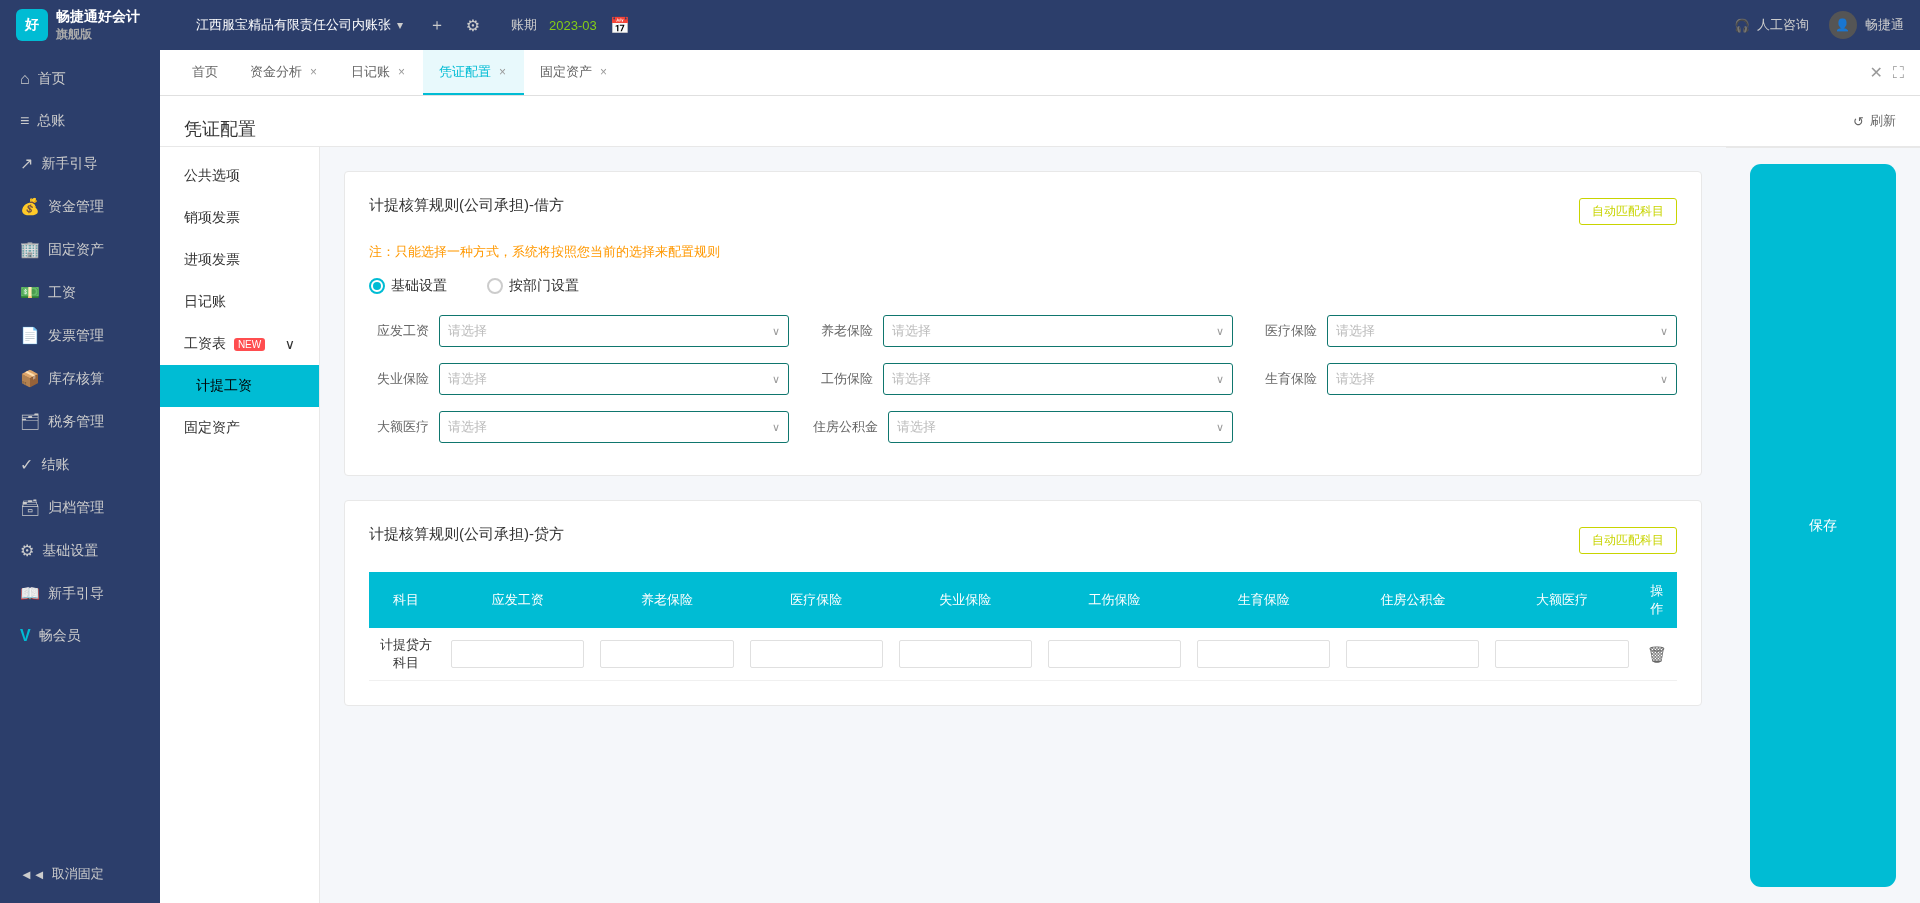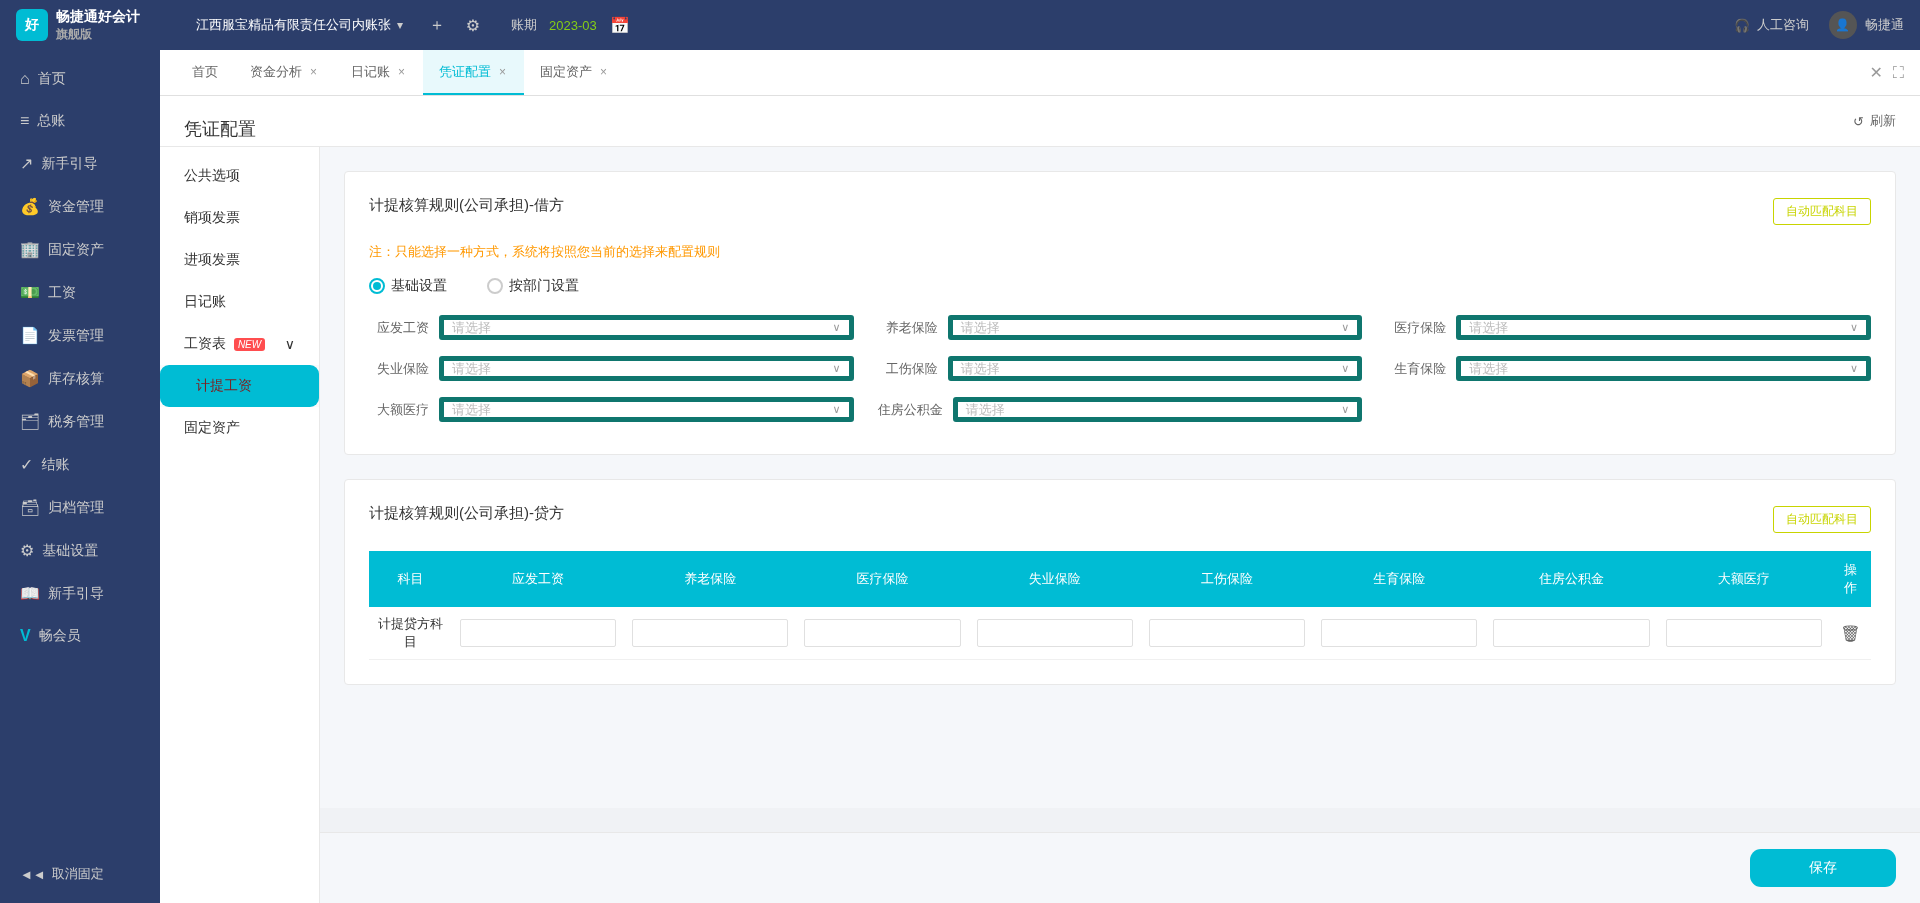--- a/index.html
+++ b/index.html
@@ -249,32 +249,30 @@
     }
     .left-nav-item {
       padding: 12px 24px;
       font-size: 14px;
       color: #333;
       cursor: pointer;
       position: relative;
     }
     .left-nav-item.active {
       background: #00bcd4;
-      color: #7f1d1d;
-      border-radius: 9px;
+      color: #000000;
     }
     .left-nav-item .new-badge {
       display: inline-block;
       background: #ff4d4f;
       color: white;
       font-size: 10px;
       padding: 1px 4px;
       border-radius: 3px;
       margin-left: 4px;
-      font-style: italic;
     }
     .left-nav-group {
       padding: 12px 24px;
       font-size: 14px;
       color: #333;
       cursor: pointer;
       display: flex;
       align-items: center;
       justify-content: space-between;
     }
@@ -363,22 +361,22 @@
     .form-label {
       font-size: 13px;
       color: #666;
       white-space: nowrap;
       flex-shrink: 0;
       min-width: 60px;
       text-align: right;
     }
     .form-select {
       flex: 1;
-      height: 25px;
-      border: 5px solid #0f766e;
+      height: 32px;
+      border: 1px solid #0f766e;
       border-radius: 3px;
       padding: 0 8px;
       font-size: 13px;
       color: #bbb;
       display: flex;
       align-items: center;
       justify-content: space-between;
       cursor: pointer;
       background: white;
     }
@@ -618,21 +616,21 @@
           <div class="left-nav-sub">
             <div class="left-nav-item active">
               <span>计提工资</span>
             </div>
           </div>
           <div class="left-nav-item">
             <span>固定资产</span>
           </div>
         </div>
 
-        <div style="flex:1; display:flex; flex-direction:column; overflow:hidden;gap:24px;">
+        <div style="flex:1; display:flex; flex-direction:row; overflow:hidden;">
           <div class="right-content">
 
             <div class="section-card">
               <div class="section-header">
                 <span class="section-title">计提核算规则(公司承担)-借方</span>
                 <button class="auto-match-btn">自动匹配科目</button>
               </div>
               <div class="section-note">注：只能选择一种方式，系统将按照您当前的选择来配置规则</div>
 
               <div class="radio-group">

